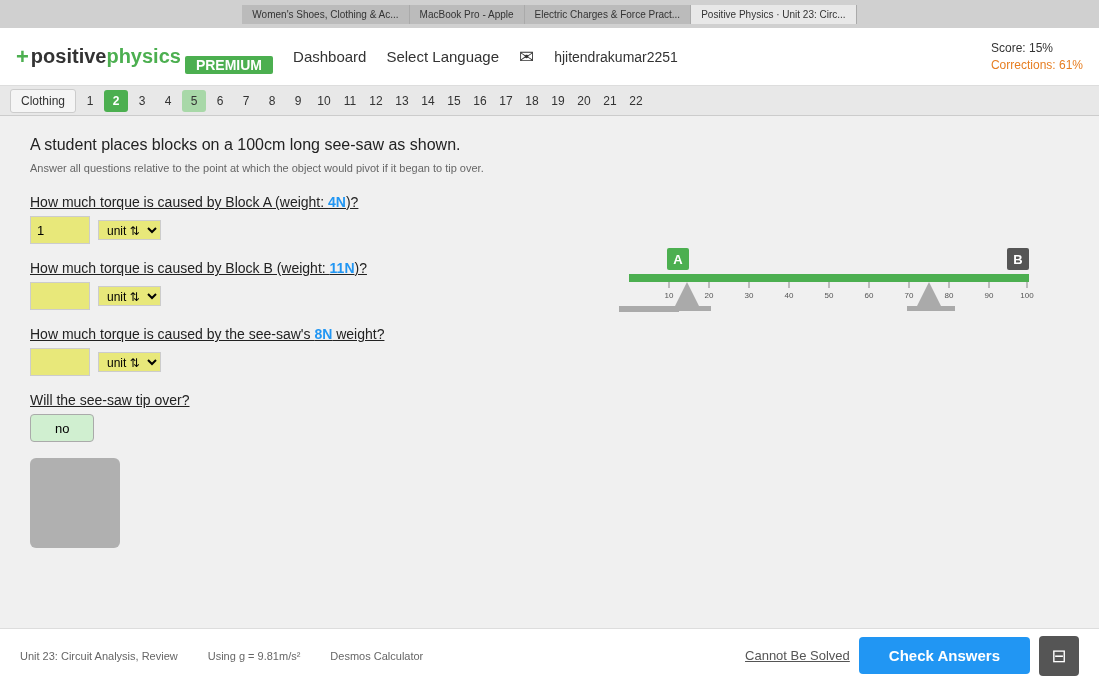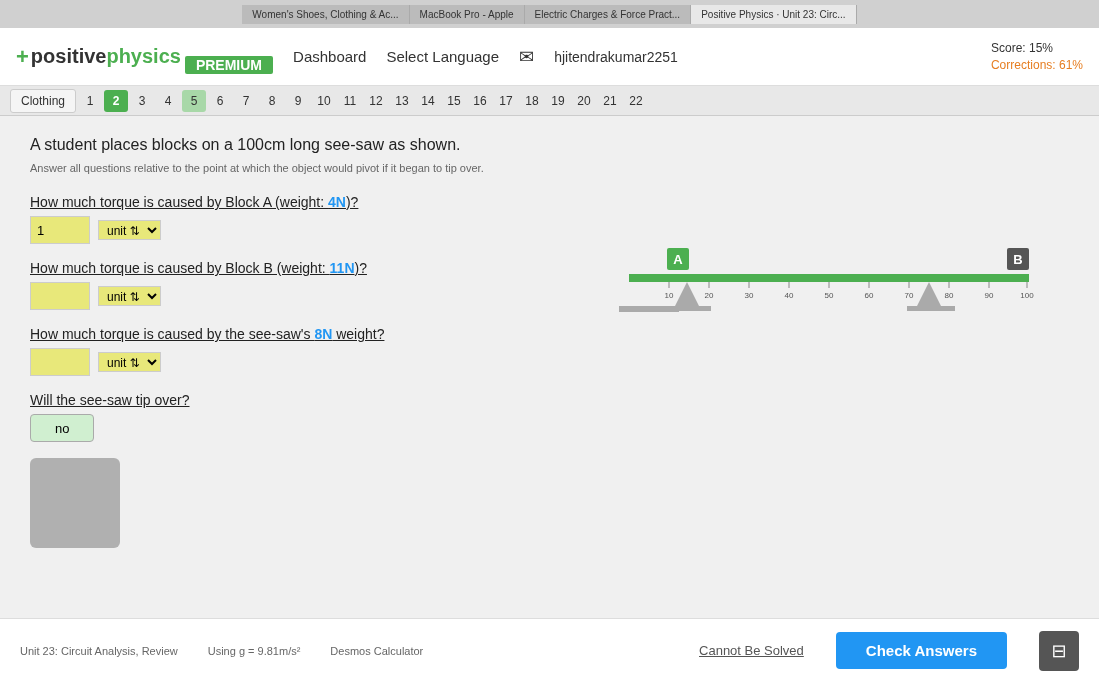--- a/index.html
+++ b/index.html
@@ -253,39 +253,39 @@
       width: 90px;
       height: 90px;
       background: #b0b0b0;
       border-radius: 6px;
       margin-top: 10px;
     }
 
     
     .footer {
       background: white;
-      height: 64px;
+      height: 54px;
       display: flex;
       align-items: center;
       justify-content: space-between;
       padding: 0 20px;
       border-top: 1px solid #ddd;
     }
 
     .footer-info {
       font-size: 11px;
       color: #666;
       display: flex;
       gap: 30px;
     }
 
     .footer-actions {
       display: flex;
       align-items: center;
-      gap: 32px;
+      gap: 9px;
     }
 
     .cannot-solve-btn {
       font-size: 13px;
       color: #555;
       cursor: pointer;
       text-decoration: underline;
       background: none;
       border: none;
     }

